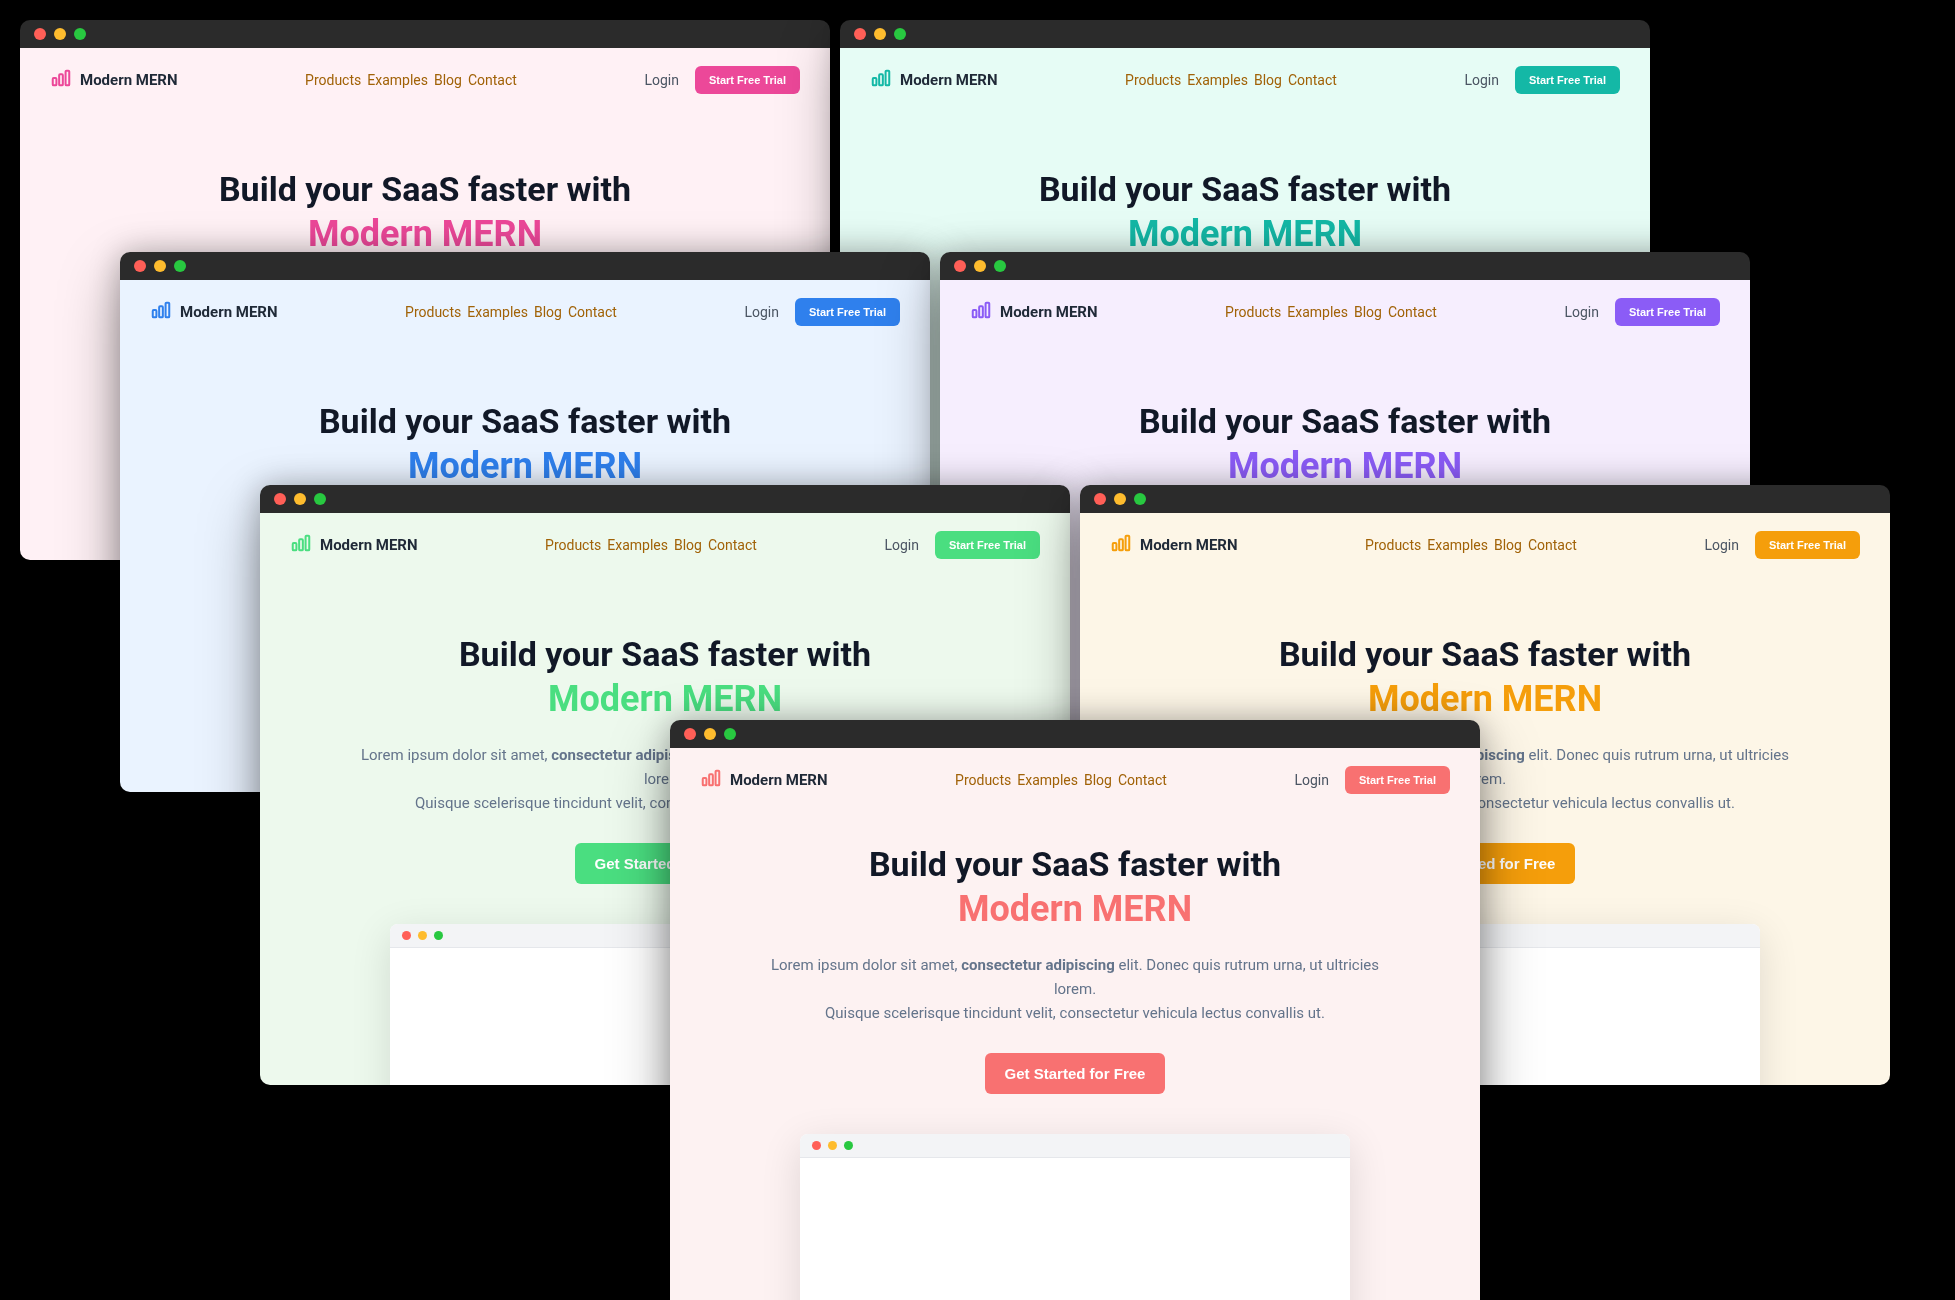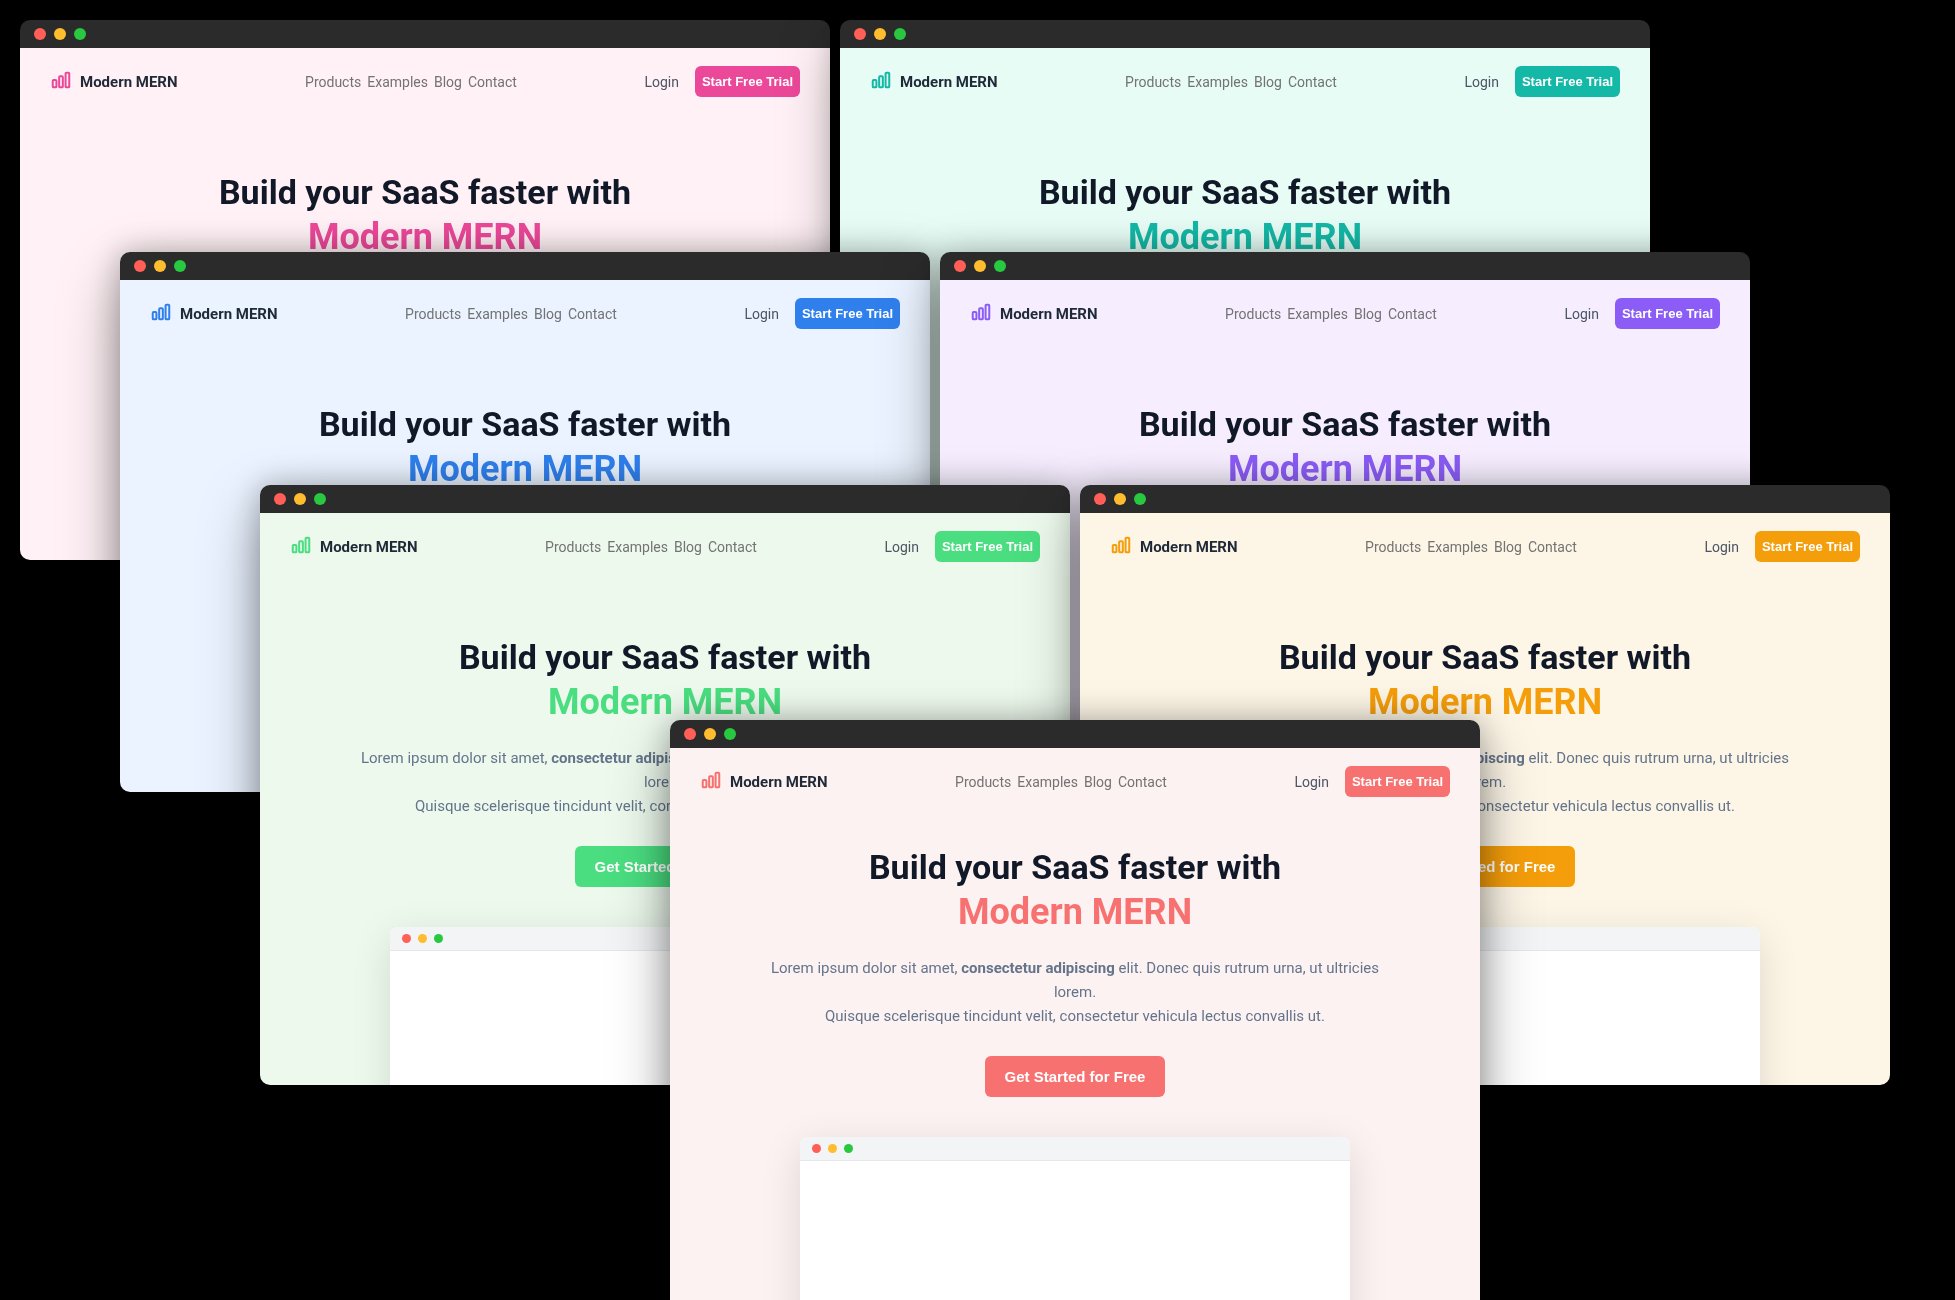--- a/index.html
+++ b/index.html
@@ -45,34 +45,34 @@
     align-items: center;
     gap: 8px;
     font-weight: 700;
     font-size: 15px;
   }
   .brand svg { width: 22px; height: 22px; }
   .navlinks {
     display: flex;
     gap: 6px;
     margin: 0 auto;
-    color: #737373;
+    color: #a16207;
   }
   .navlinks span { cursor: pointer; }
   .rightnav {
     display: flex;
     align-items: center;
     gap: 16px;
   }
   .login { color: #4b5563; cursor: pointer; }
   .cta-btn {
     color: #fff;
-    padding: 8px 7px;
+    padding: 8px 14px;
     border-radius: 6px;
-    font-size: 13px;
+    font-size: 11px;
     font-weight: 600;
     cursor: pointer;
     border: none;
   }
   .hero {
     text-align: center;
     padding-top: 55px;
   }
   .hero h1 {
     font-size: 34px;

